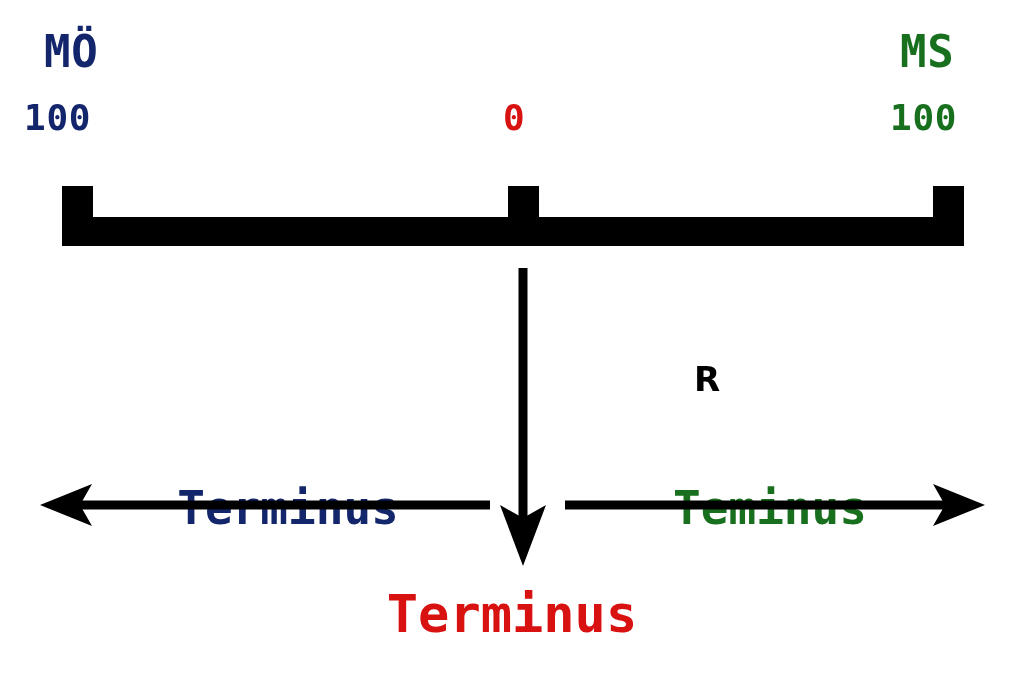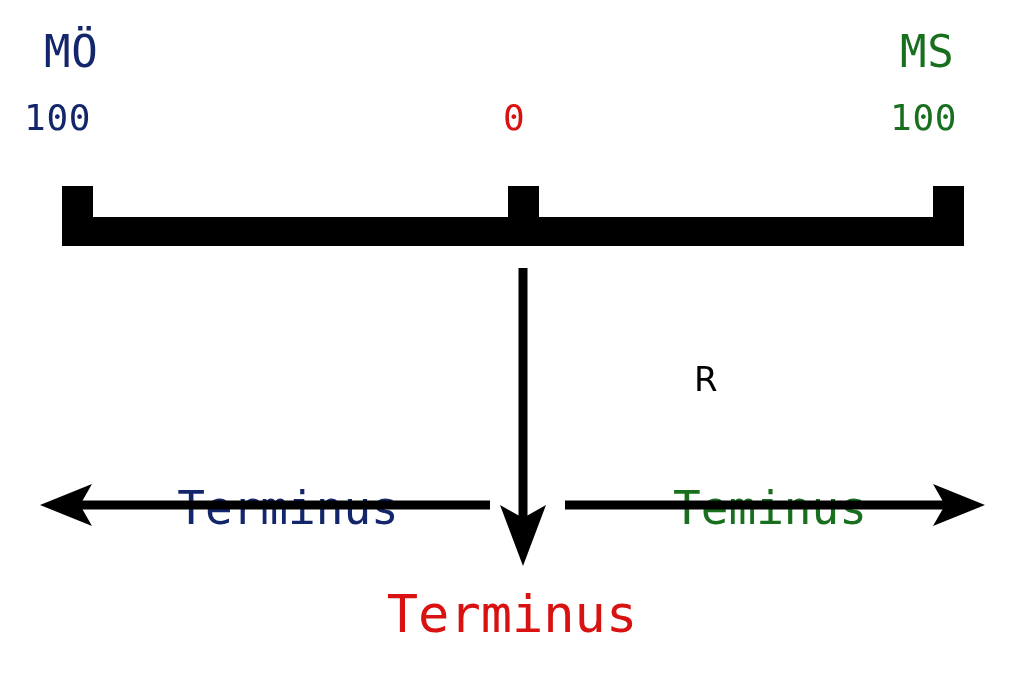--- a/index.html
+++ b/index.html
@@ -9,20 +9,21 @@
   }
   body {
     font-family: "DejaVu Sans Mono", monospace;
   }
   #stage {
     position: relative;
     width: 1024px;
     height: 684px;
     background: #ffffff;
     overflow: hidden;
+    font-weight: bold;
   }
 
   
   .lbl {
     position: absolute;
     font-family: "DejaVu Sans Mono", monospace;
     white-space: pre;
     line-height: 1;
     letter-spacing: 0.02em;
   }

